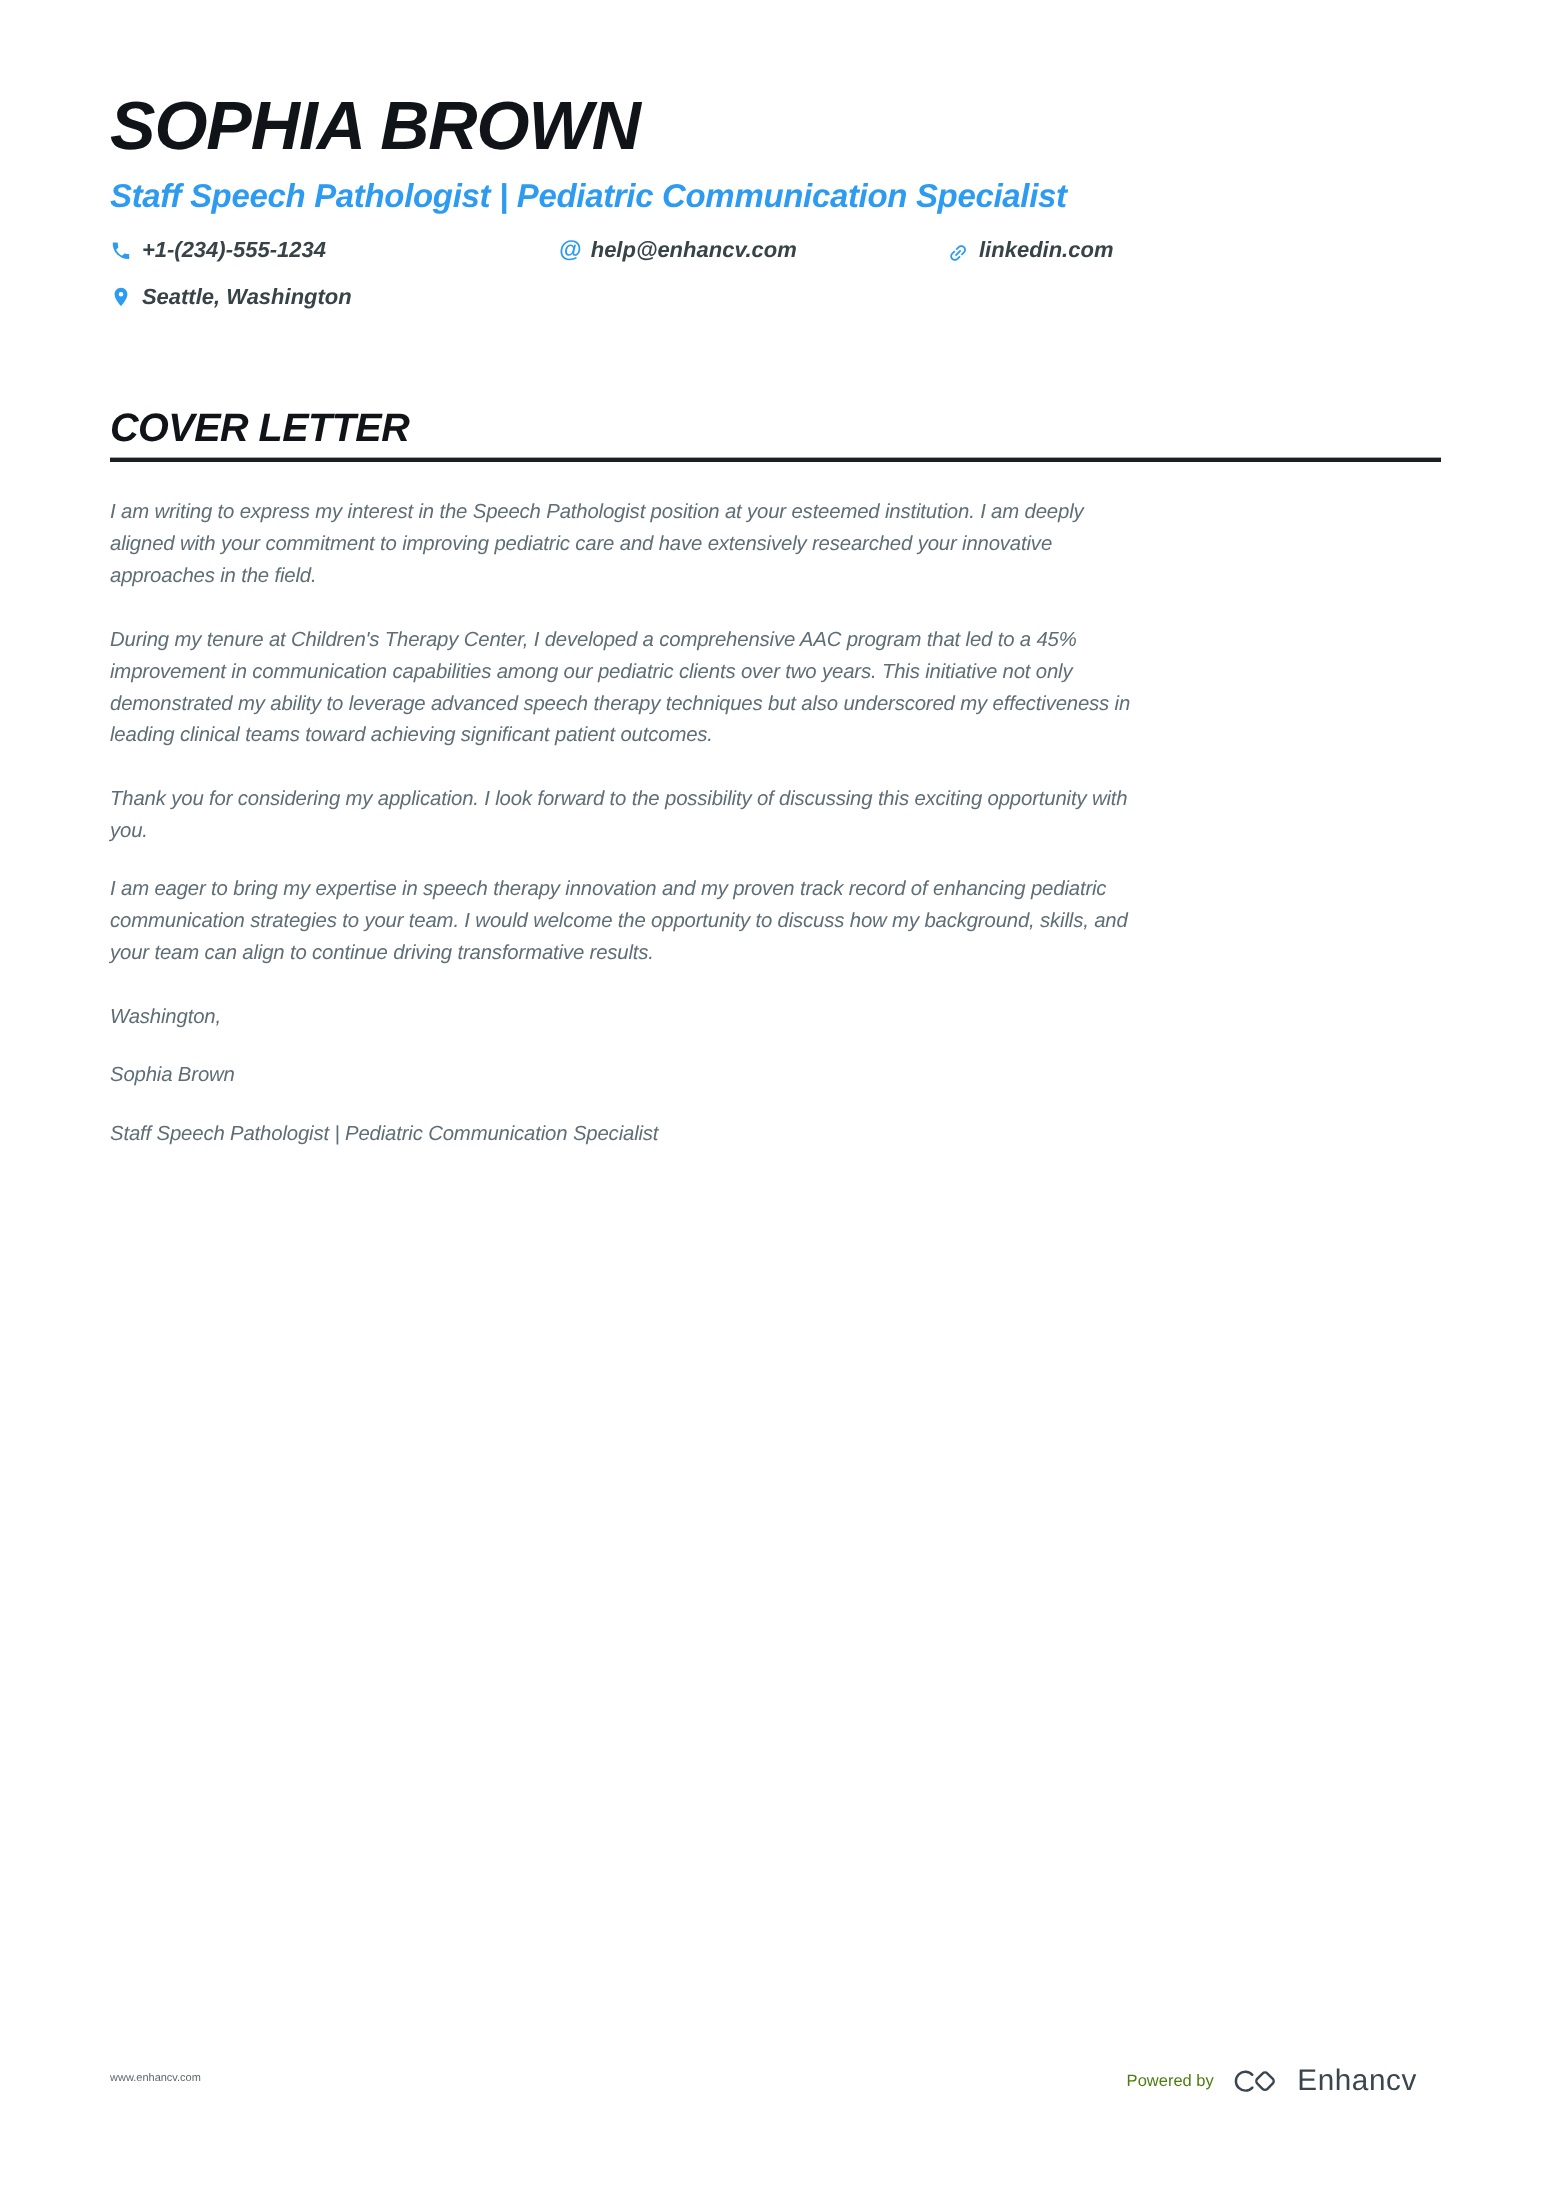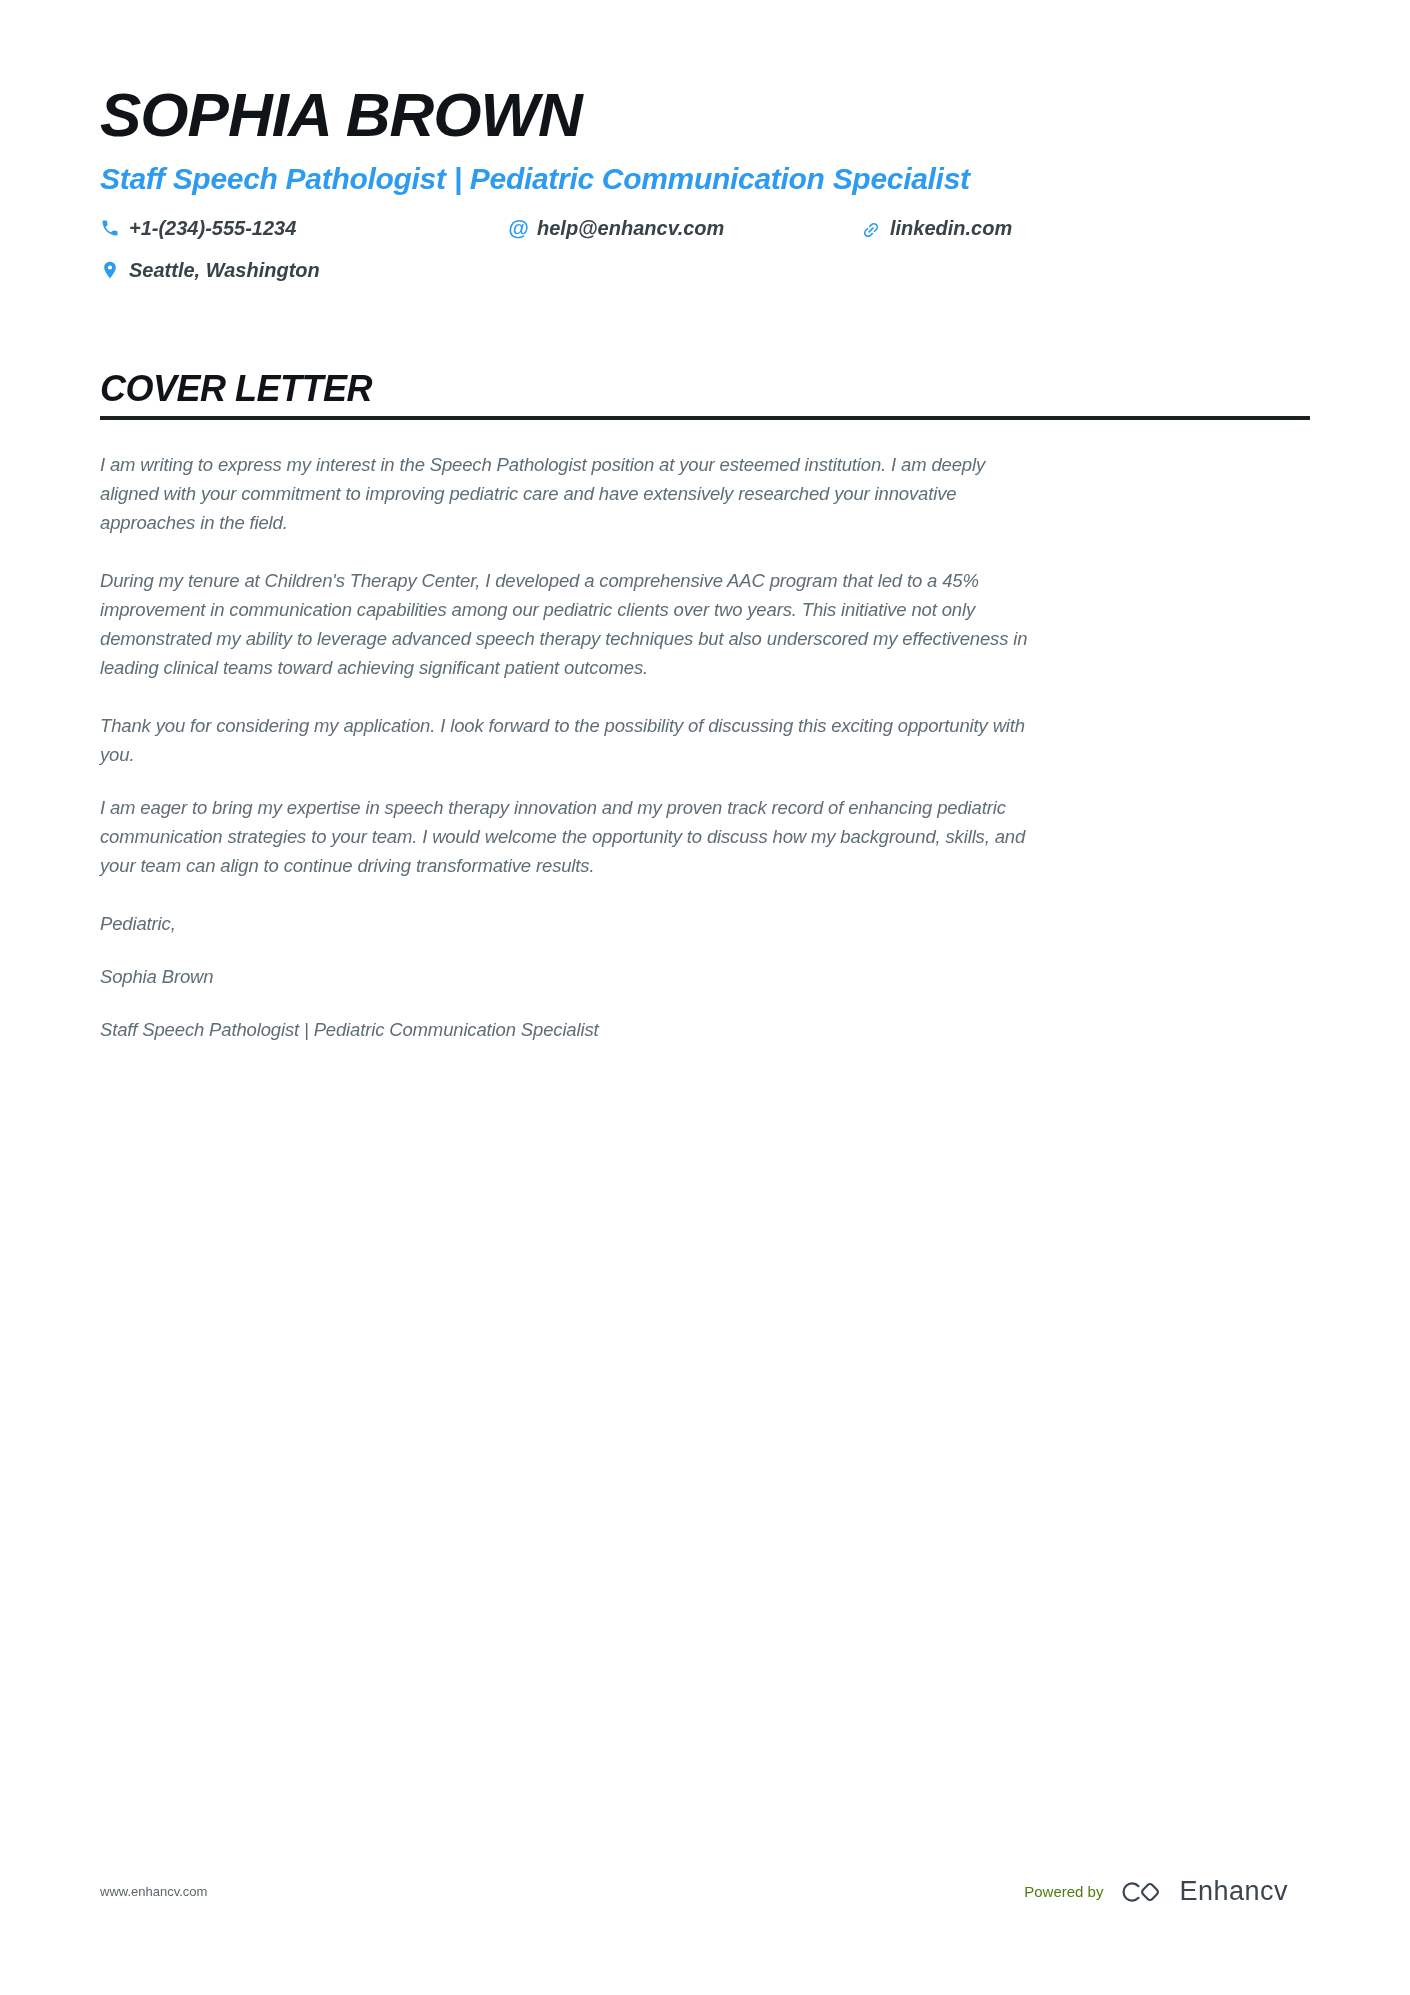--- a/index.html
+++ b/index.html
@@ -78,21 +78,21 @@
     letter-spacing: -0.15px;
     line-height: 29px;
     color: #5F6E76;
   }
   .letter .block { margin: 0 0 29px 0; white-space: pre-line; }
   .letter .block.tight { margin-bottom: 24px; }
   
   .footer-site {
     position: absolute;
     left: 100px; top: 1884px;
-    font-size: 13px;
+    font-size: 10px;
     color: #5C666B;
     text-decoration: none;
   }
   .footer-brand {
     position: absolute;
     right: 122px; top: 1876px;
     display: flex;
     align-items: center;
     gap: 14px;
   }
@@ -163,21 +163,21 @@
 approaches in the field.</p>
     <p class="block">During my tenure at Children's Therapy Center, I developed a comprehensive AAC program that led to a 45%
 improvement in communication capabilities among our pediatric clients over two years. This initiative not only
 demonstrated my ability to leverage advanced speech therapy techniques but also underscored my effectiveness in
 leading clinical teams toward achieving significant patient outcomes.</p>
     <p class="block tight">Thank you for considering my application. I look forward to the possibility of discussing this exciting opportunity with
 you.</p>
     <p class="block">I am eager to bring my expertise in speech therapy innovation and my proven track record of enhancing pediatric
 communication strategies to your team. I would welcome the opportunity to discuss how my background, skills, and
 your team can align to continue driving transformative results.</p>
-    <p class="block tight">Pediatric,</p>
+    <p class="block tight">Washington,</p>
     <p class="block tight">Sophia Brown</p>
     <p class="block tight">Staff Speech Pathologist | Pediatric Communication Specialist</p>
   </div>
 
 </div>
 
 <a class="footer-site">www.enhancv.com</a>
 
 <div class="footer-brand">
   <span class="powered-by">Powered by</span>

